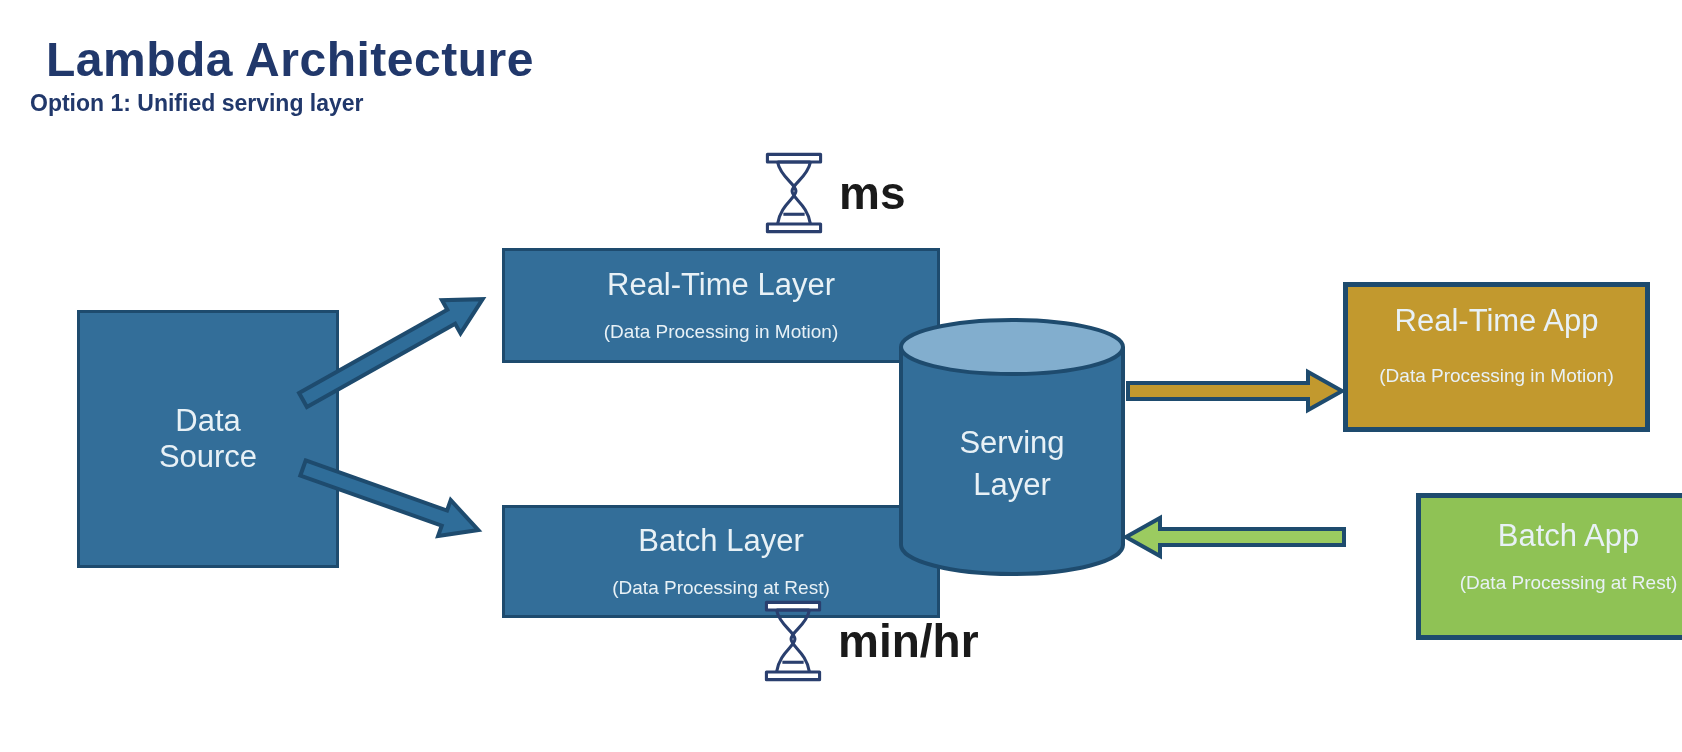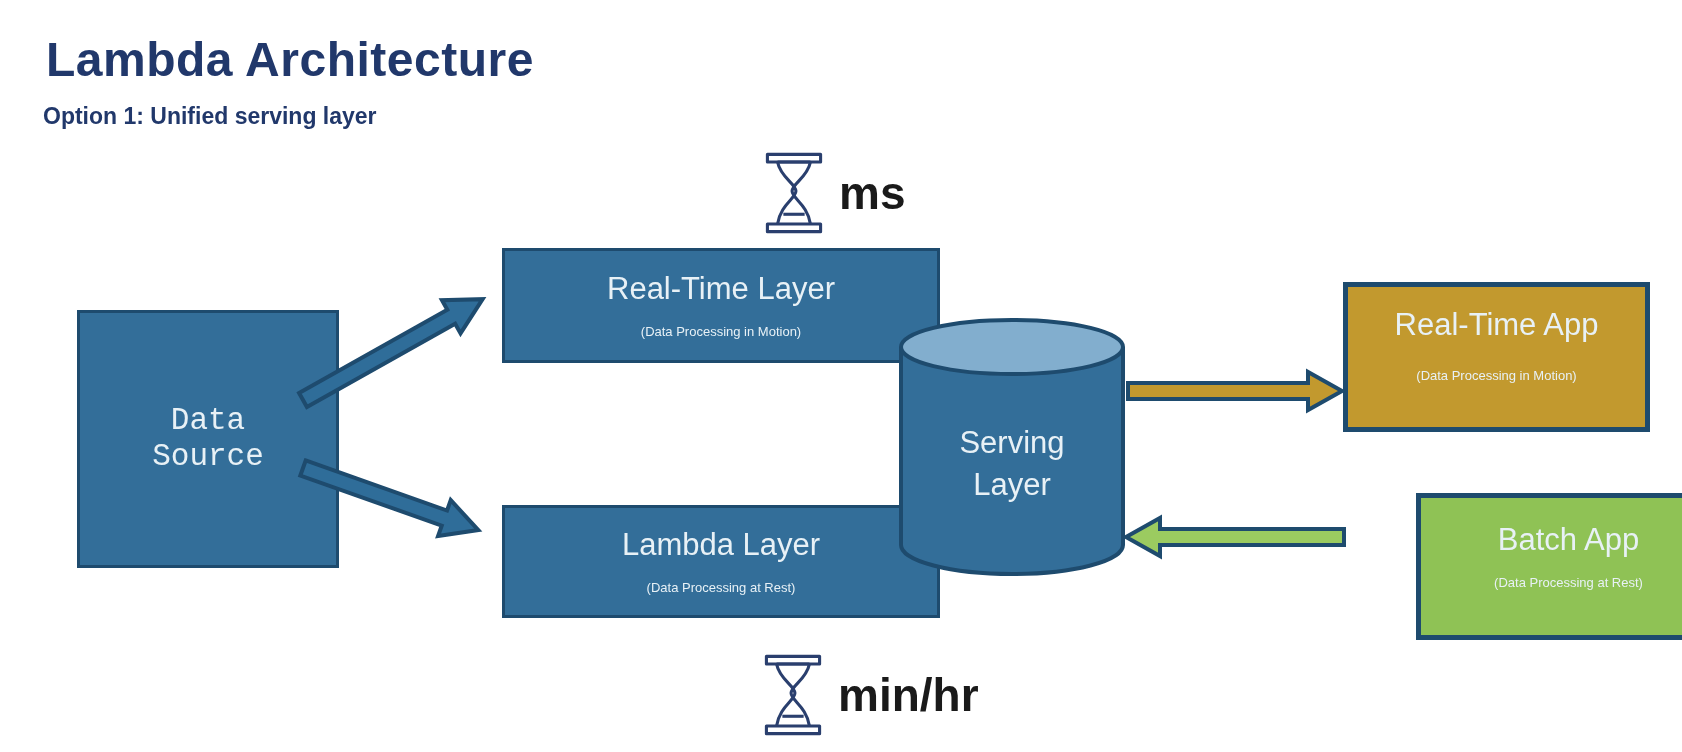--- a/index.html
+++ b/index.html
@@ -7,33 +7,33 @@
     position:relative;width:1682px;height:752px;overflow:hidden;
     background:var(--background,#fff);
     font-family:"Liberation Sans",sans-serif;
   }
   .page-title{
     position:absolute;left:30px;top:16px;margin:16px;
     font-size:48px;font-weight:800;letter-spacing:.5px;
     color:var(--title,#21386B);
   }
   .page-subtitle{
-    position:absolute;left:30px;top:90px;margin:13px;
+    position:absolute;left:30px;top:90px;margin:0;
     font-size:23px;font-weight:700;
     color:var(--title,#21386B);
   }
   .node{
     position:absolute;display:flex;flex-direction:column;
     align-items:center;justify-content:center;text-align:center;
     color:var(--node-text,#E8F1F6);box-sizing:border-box;
   }
   .node .label{font-size:31px;line-height:1.15;}
-  .node .sublabel{font-size:13px;line-height:1.35;margin-top:16px;}
+  .node .sublabel{font-size:19px;line-height:1.35;margin-top:16px;}
   .blue-box{background:var(--node-blue,#336E99);border:3px solid var(--node-border,#1F5377);}
-  .data-source{left:77px;top:310px;width:262px;height:258px;font-family:Liberation Mono, monospace;}
+  .data-source{left:77px;top:310px;width:262px;height:258px;}
   .data-source .label{width:130px;}
   .real-time-layer{left:502px;top:248px;width:438px;height:115px;z-index:1;}
   .batch-layer{left:502px;top:505px;width:438px;height:113px;z-index:1;}
   .real-time-app{
     left:1343px;top:282px;width:307px;height:150px;
     background:var(--node-gold,#C2992E);border:5px solid var(--node-border,#1F5377);
     padding-bottom:22px;
     gap:8px;
   }
   .batch-app{
@@ -48,21 +48,21 @@
     display:flex;align-items:center;justify-content:center;text-align:center;
     padding-top:34px;box-sizing:border-box;
     color:var(--node-text,#E8F1F6);font-size:31px;line-height:1.35;
   }
   .cylinder-label span{width:150px;}
   .arrow-overlay{position:absolute;left:0;top:0;z-index:3;pointer-events:none;}
   .timing{
     position:absolute;display:flex;align-items:center;gap:16px;z-index:1;
   }
   .timing-real-time{left:765px;top:152px;}
-  .timing-batch{left:764px;top:654px;}
+  .timing-batch{left:764px;top:600px;}
   .timing .timing-label{
     font-size:46px;font-weight:700;color:var(--timing-text,#1A1A1A);
   }
 </style>
 </head>
 <body>
 
 <div class="canvas">
 
   <h1 class="page-title">Lambda Architecture</h1>
@@ -78,21 +78,21 @@
   <div class="node blue-box data-source">
     <span class="label">Data Source</span>
   </div>
 
   <div class="node blue-box real-time-layer">
     <span class="label">Real-Time Layer</span>
     <span class="sublabel">(Data Processing in Motion)</span>
   </div>
 
   <div class="node blue-box batch-layer">
-    <span class="label">Lambda Layer</span>
+    <span class="label">Batch Layer</span>
     <span class="sublabel">(Data Processing at Rest)</span>
   </div>
 
   <div class="cylinder-wrap">
     <svg width="230" height="262" viewBox="0 0 230 262">
       <path d="M4,31 V229 a111,29 0 0 0 222,0 V31" style="fill:var(--node-blue,#336E99);stroke:var(--node-border,#1E4B6E);stroke-width:4;"></path>
       <ellipse cx="115" cy="31" rx="111" ry="27" style="fill:var(--cylinder-top,#82AECE);stroke:var(--node-border,#1E4B6E);stroke-width:4;"></ellipse>
     </svg>
     <div class="cylinder-label">
       <span>Serving Layer</span>

